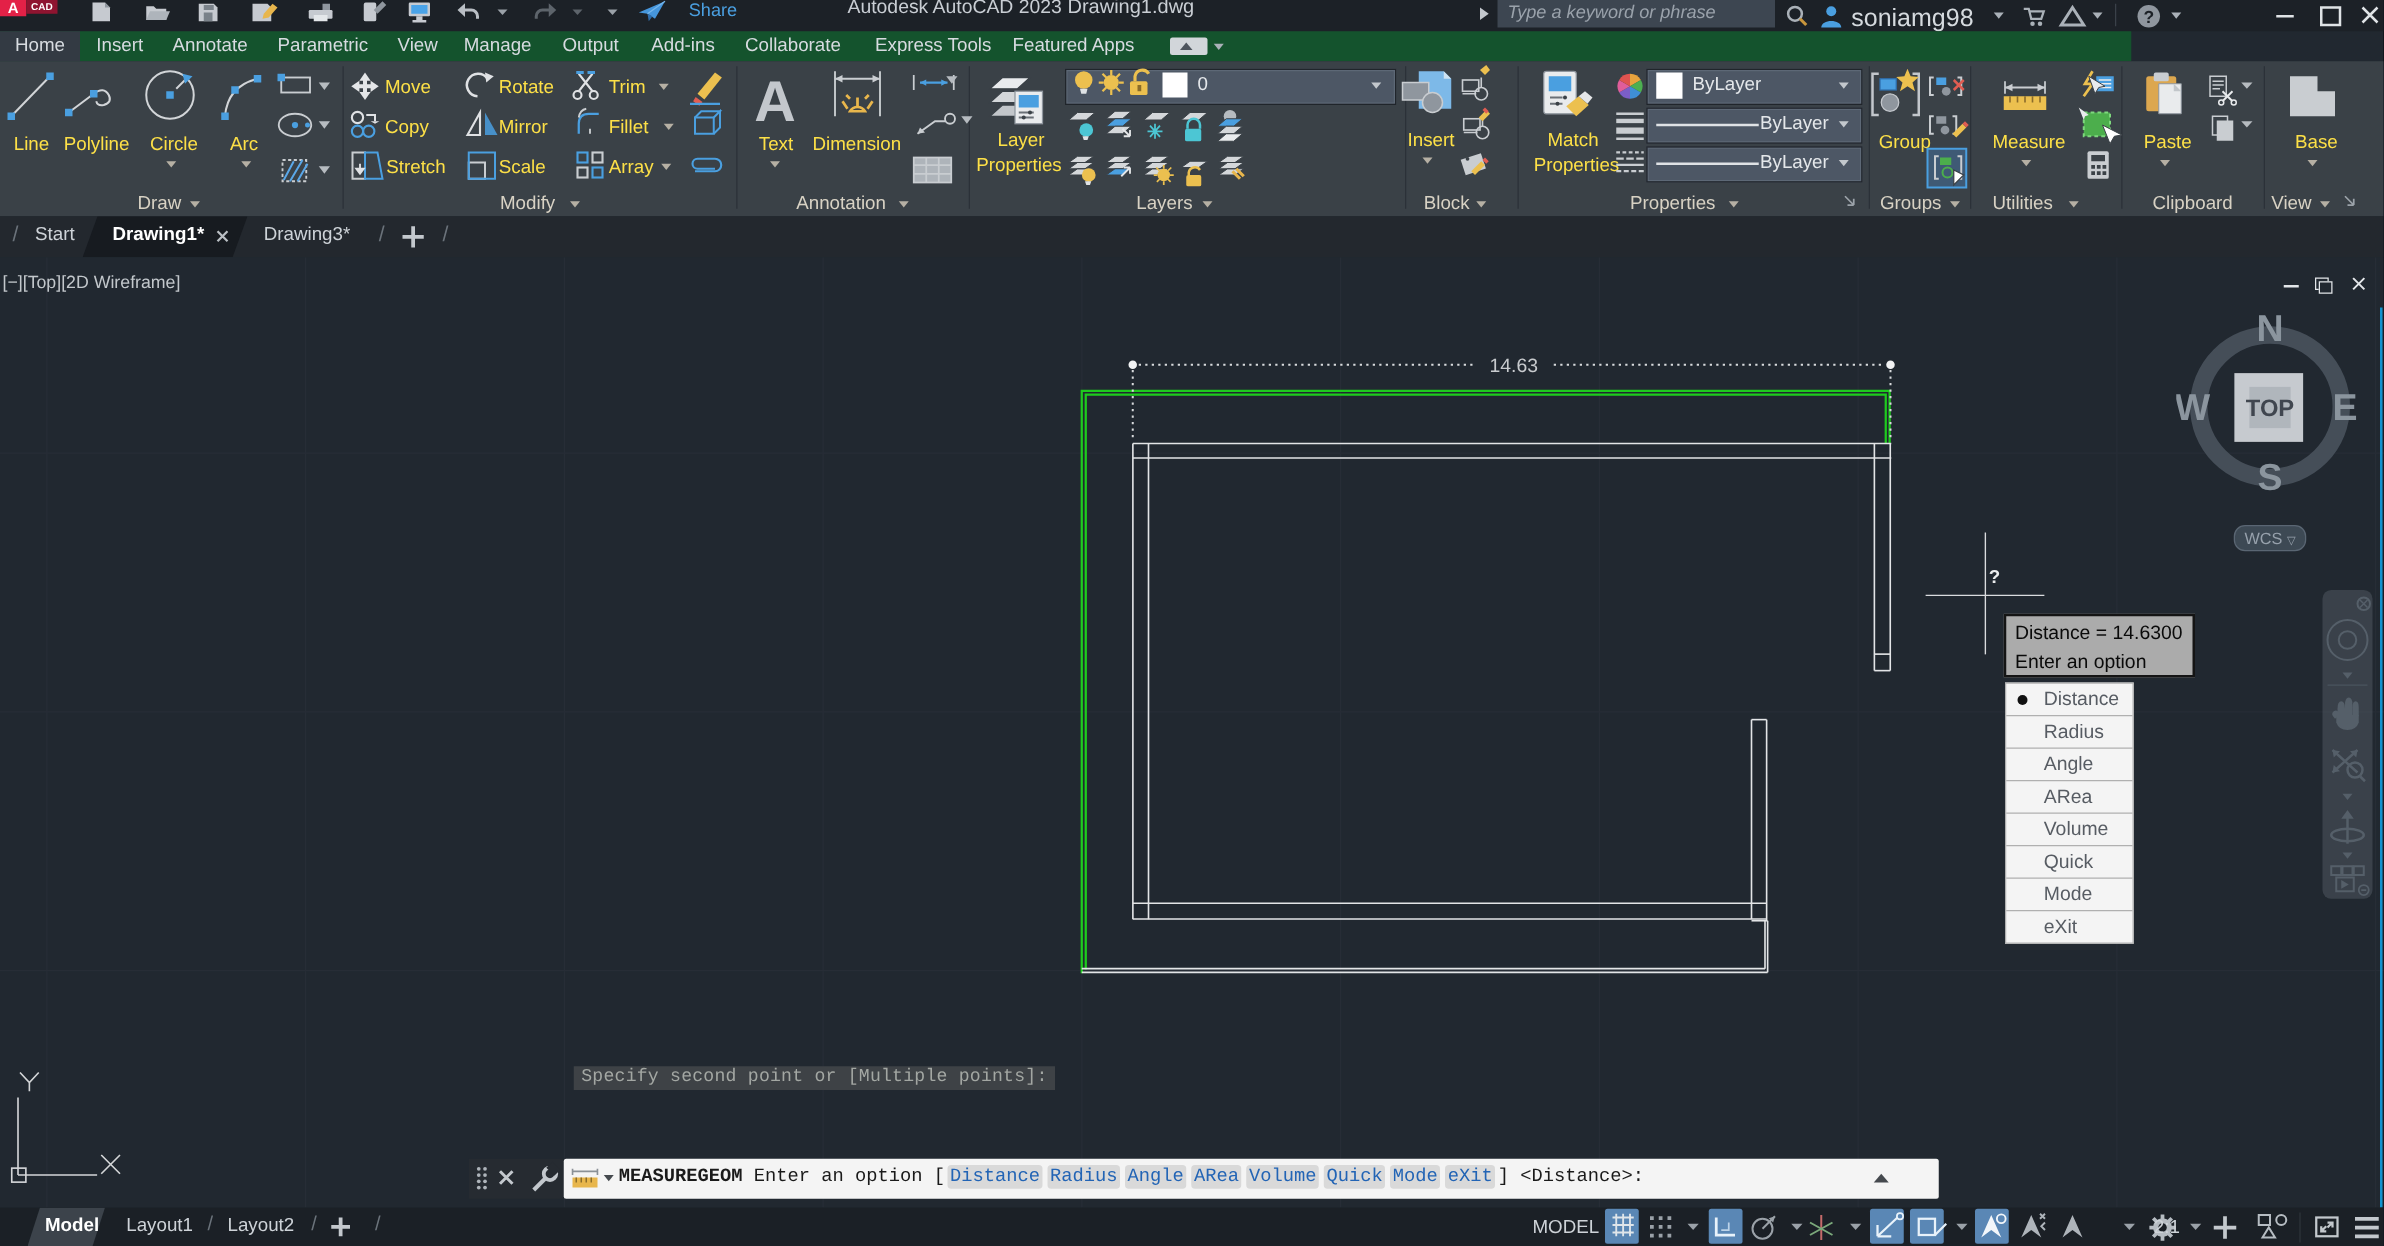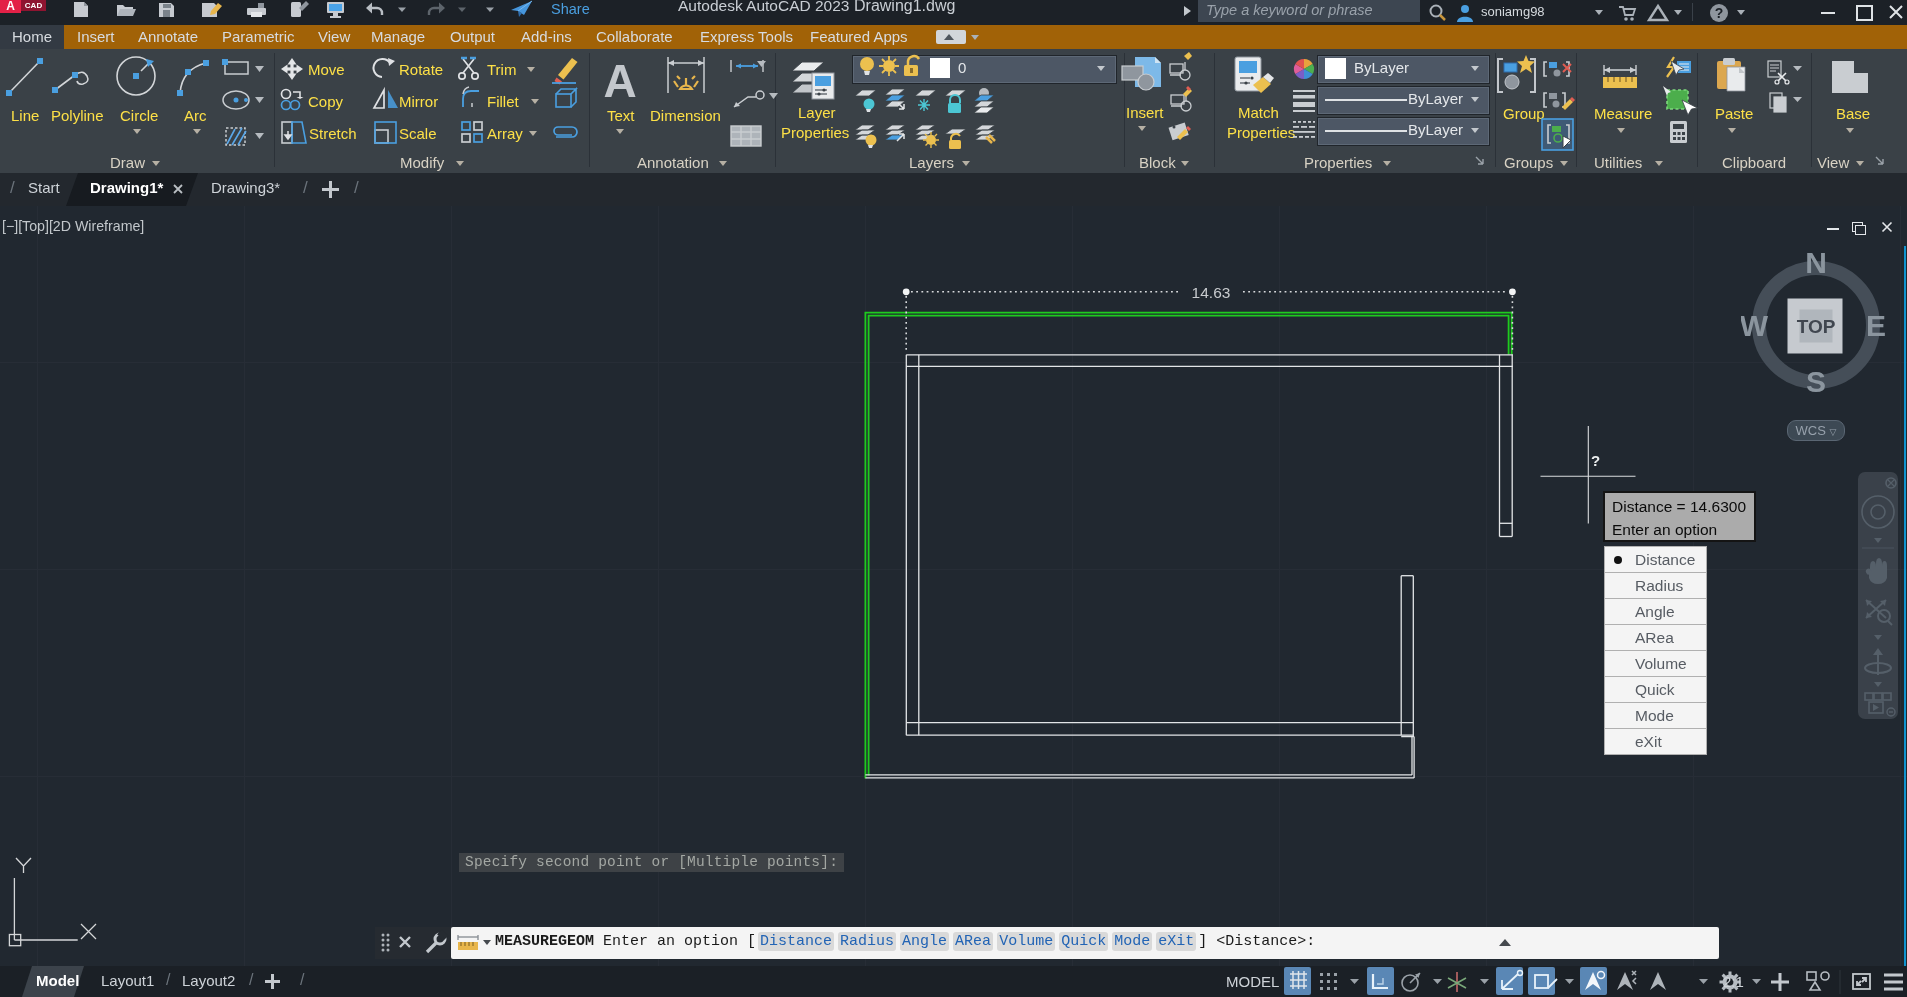--- a/index.html
+++ b/index.html
@@ -4,21 +4,21 @@
 <style>
   html,body{margin:0;padding:0;background:#000;}
   #app{position:relative;width:1907px;height:997px;overflow:hidden;
        font-family:"Liberation Sans",sans-serif;background:#212830;}
   .abs{position:absolute;}
   svg{display:block;}
   
   #titlebar{left:0;top:0;width:1907px;height:25px;background:#1c2127;}
   #ttext{color:#c9ced4;font-size:14.5px;top:3px;}
   
-  #menurow{left:0;top:25px;width:1907px;height:24px;background:#a16207;}
+  #menurow{left:0;top:25px;width:1705px;height:24px;background:#14532d;}
   .mtab{color:#d7dbe0;font-size:15px;top:3px;}
   
   #ribbon{left:0;top:49px;width:1907px;height:124px;background:#3a4147;}
   .sep{top:4px;width:1px;height:114px;background:#2b3138;}
   .plabel{color:#d8d2c4;font-size:15px;top:105px;white-space:nowrap;}
   .ltext{color:#fde047;font-size:15px;white-space:nowrap;}
   .dtri{width:0;height:0;border-left:4.5px solid transparent;border-right:4.5px solid transparent;border-top:5px solid #b6b0a4;}
   .combo{background:#4d5765;border:1px solid #20252b;box-shadow:inset 0 0 0 1px #5d6876;}
   
   #doctabs{left:0;top:173px;width:1907px;height:33px;background:#23282e;}
@@ -33,21 +33,21 @@
            color:#0a0a0a;font-size:15.5px;line-height:23px;padding:2px 0 0 7px;}
   #ctxmenu{left:1604px;top:340px;width:101px;background:#f4f4f4;border:1px solid #b0b0b0;}
   .mrow{position:relative;height:25px;border-bottom:1px solid #b0b0b0;color:#575c63;font-size:15.5px;
         line-height:25px;padding-left:30px;}
   .mrow:last-child{border-bottom:none;}
   
   .hist{left:459px;height:19px;background:#3e4246;color:#a3a7a3;font-size:14.5px;line-height:19px;
         font-family:"Liberation Mono",monospace;padding:0 6px;white-space:pre;letter-spacing:0.18px;}
   
   #cmdgrip{left:375px;top:721px;width:76px;height:32px;background:#262b31;}
-  #cmdbar{left:451px;top:721px;width:1268px;height:32px;background:#f4f4f4;border-radius:2px;
+  #cmdbar{left:451px;top:721px;width:1100px;height:32px;background:#f4f4f4;border-radius:2px;
           font-family:"Liberation Mono",monospace;font-size:15px;color:#1a1a1a;}
   .kw{background:#d9d9d9;border-radius:3px;color:#2264b5;padding:1px 2px;margin:0 2px;}
   
   #statusbar{left:0;top:966px;width:1907px;height:31px;background:#1b2026;}
   .stxt{color:#ced3d8;font-size:15px;}
   .sic{top:1px;width:27px;height:28px;border-radius:2px;}
   .sic.on{background:#5a87b5;}
 </style>
 </head>
 <body>
@@ -107,21 +107,21 @@
     <div class="abs" style="left:1198px;top:0px;width:222px;height:22px;background:#3d4651;"></div>
     <div class="abs" style="left:1206px;top:2px;color:#9aa2ab;font-size:14.5px;font-style:italic;">Type a keyword or phrase</div>
     <svg class="abs" style="left:1428px;top:3px;" width="20" height="20" viewBox="0 0 20 20">
       <circle cx="8" cy="8" r="5.5" fill="none" stroke="#aab1b8" stroke-width="2"></circle>
       <path d="M12 12 L17 17" stroke="#c8963c" stroke-width="2.5"></path>
     </svg>
     <svg class="abs" style="left:1455px;top:3px;" width="20" height="20" viewBox="0 0 20 20">
       <circle cx="10" cy="6" r="4" fill="#4a9fe0"></circle>
       <path d="M2 19 C2 12 18 12 18 19 Z" fill="#4a9fe0"></path>
     </svg>
-    <div class="abs" style="left:1481px;top:4px;color:#d5dade;font-size:13px;">soniamg98</div>
+    <div class="abs" style="left:1481px;top:4px;color:#d5dade;font-size:20px;">soniamg98</div>
     <div class="abs dtri" style="left:1595px;top:10px;border-top-color:#aab1b8;"></div>
     <svg class="abs" style="left:1616px;top:3px;" width="22" height="20" viewBox="0 0 22 20">
       <path d="M3 4 L7 4 L9 12 L17 12 L19 6 L8 6" fill="none" stroke="#aab1b8" stroke-width="1.8"></path>
       <circle cx="10" cy="16" r="1.8" fill="#aab1b8"></circle>
       <circle cx="16" cy="16" r="1.8" fill="#aab1b8"></circle>
     </svg>
     <svg class="abs" style="left:1646px;top:3px;" width="24" height="20" viewBox="0 0 24 20">
       <path d="M12 3 L21 17 L3 17 Z" fill="none" stroke="#aab1b8" stroke-width="2.4"></path>
     </svg>
     <div class="abs dtri" style="left:1674px;top:10px;border-top-color:#aab1b8;"></div>

